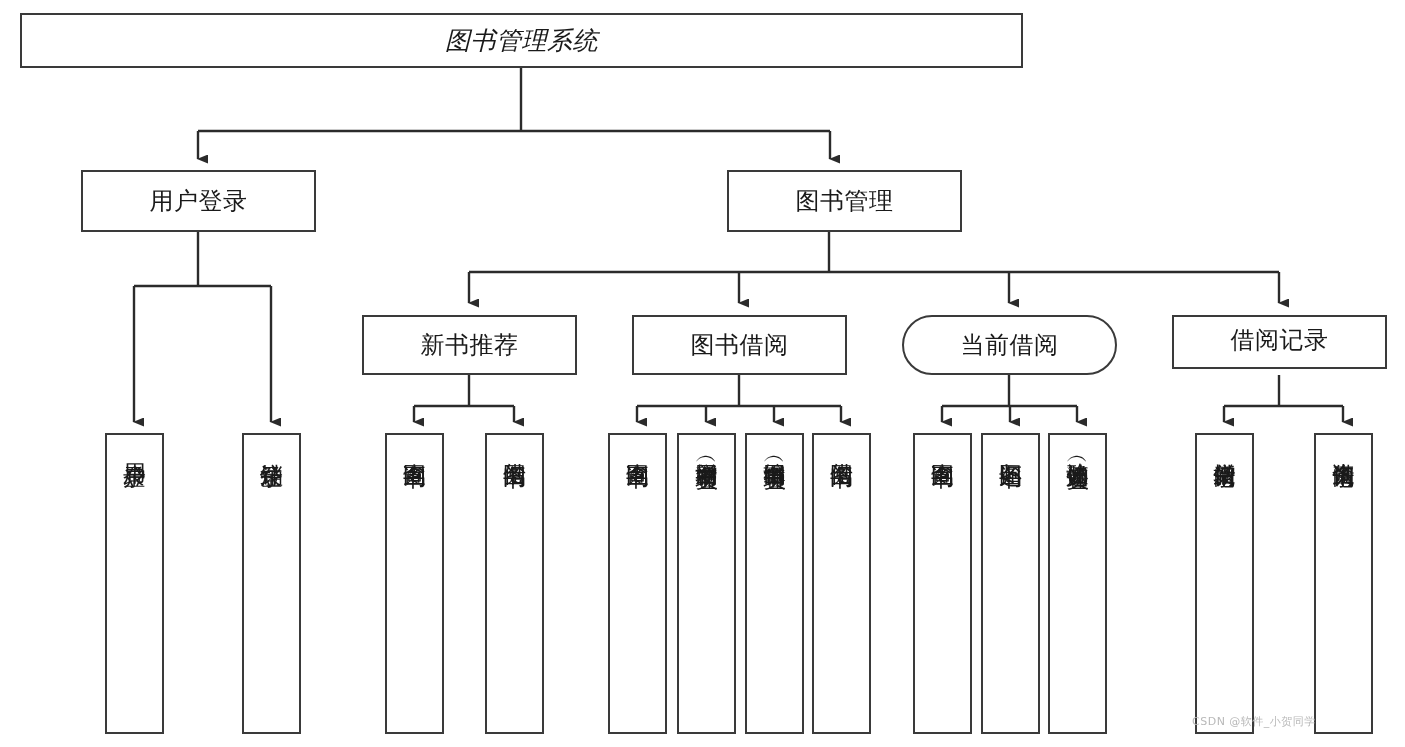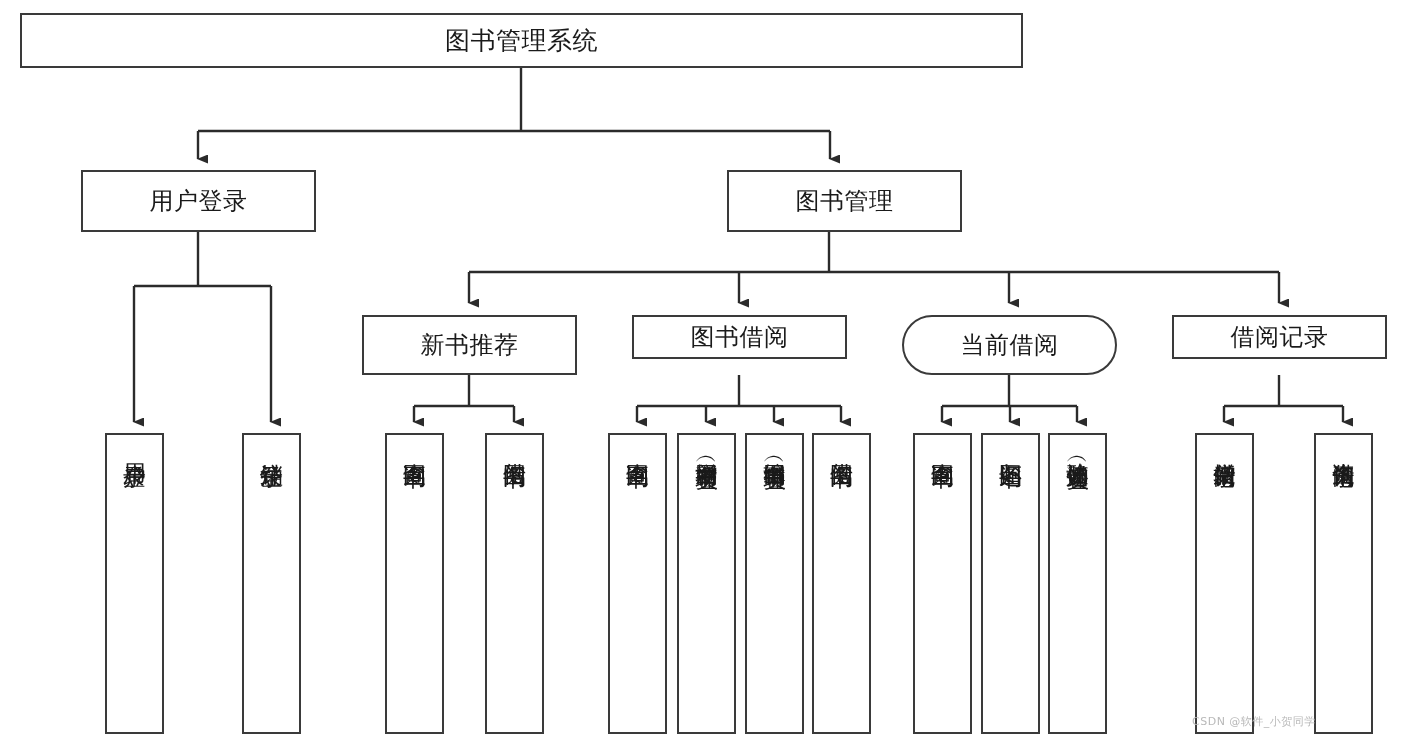--- a/index.html
+++ b/index.html
@@ -39,21 +39,21 @@
     display: block;
     text-align: center;
     line-height: 1.18;
     letter-spacing: 0.5px;
   }
   
   .node.horiz .label {
     writing-mode: horizontal-tb;
     font-size: 24px;
   }
-  .node.root .label { font-size: 25px; }
+  .node.root .label { font-size: 25px; font-style: italic; }
   
   .node.vert {
     align-items: flex-start;
     justify-content: center;
     padding-top: 10px;
   }
   .node.vert .label {
     writing-mode: vertical-rl;
     text-orientation: upright;
     font-size: 23px;
@@ -134,27 +134,27 @@
   <div class="node horiz" style="left:81px; top:170px; width:235px; height:62px;">
     <span class="label">用户登录</span>
   </div>
   <div class="node horiz" style="left:711px; top:170px; width:235px; height:62px;margin-left:16px;">
     <span class="label">图书管理</span>
   </div>
 
   <div class="node horiz" style="left:362px; top:315px; width:215px; height:60px;">
     <span class="label">新书推荐</span>
   </div>
-  <div class="node horiz" style="left:632px; top:315px; width:215px; height:44px;">
+  <div class="node horiz" style="left:632px; top:315px; width:215px; height:60px;">
     <span class="label">图书借阅</span>
   </div>
   <div class="node horiz" style="left:902px; top:315px; width:215px; height:60px;border-radius:30px;">
     <span class="label">当前借阅</span>
   </div>
-  <div class="node horiz" style="left:1172px; top:315px; width:215px; height:44px;">
+  <div class="node horiz" style="left:1172px; top:315px; width:215px; height:54px;font-family:Liberation Mono, monospace;">
     <span class="label">借阅记录</span>
   </div>
 
   <div class="node vert" style="left:105px; top:433px; width:59px; height:301px;">
     <span class="label">用户登录</span>
   </div>
   <div class="node vert" style="left:242px; top:433px; width:59px; height:301px;">
     <span class="label">注销登录</span>
   </div>
 

